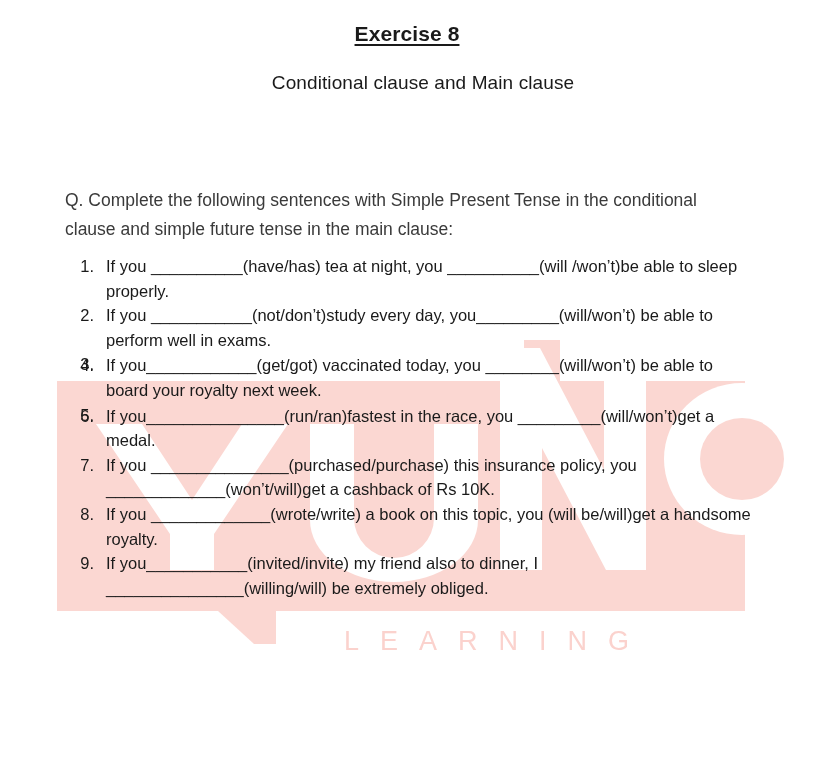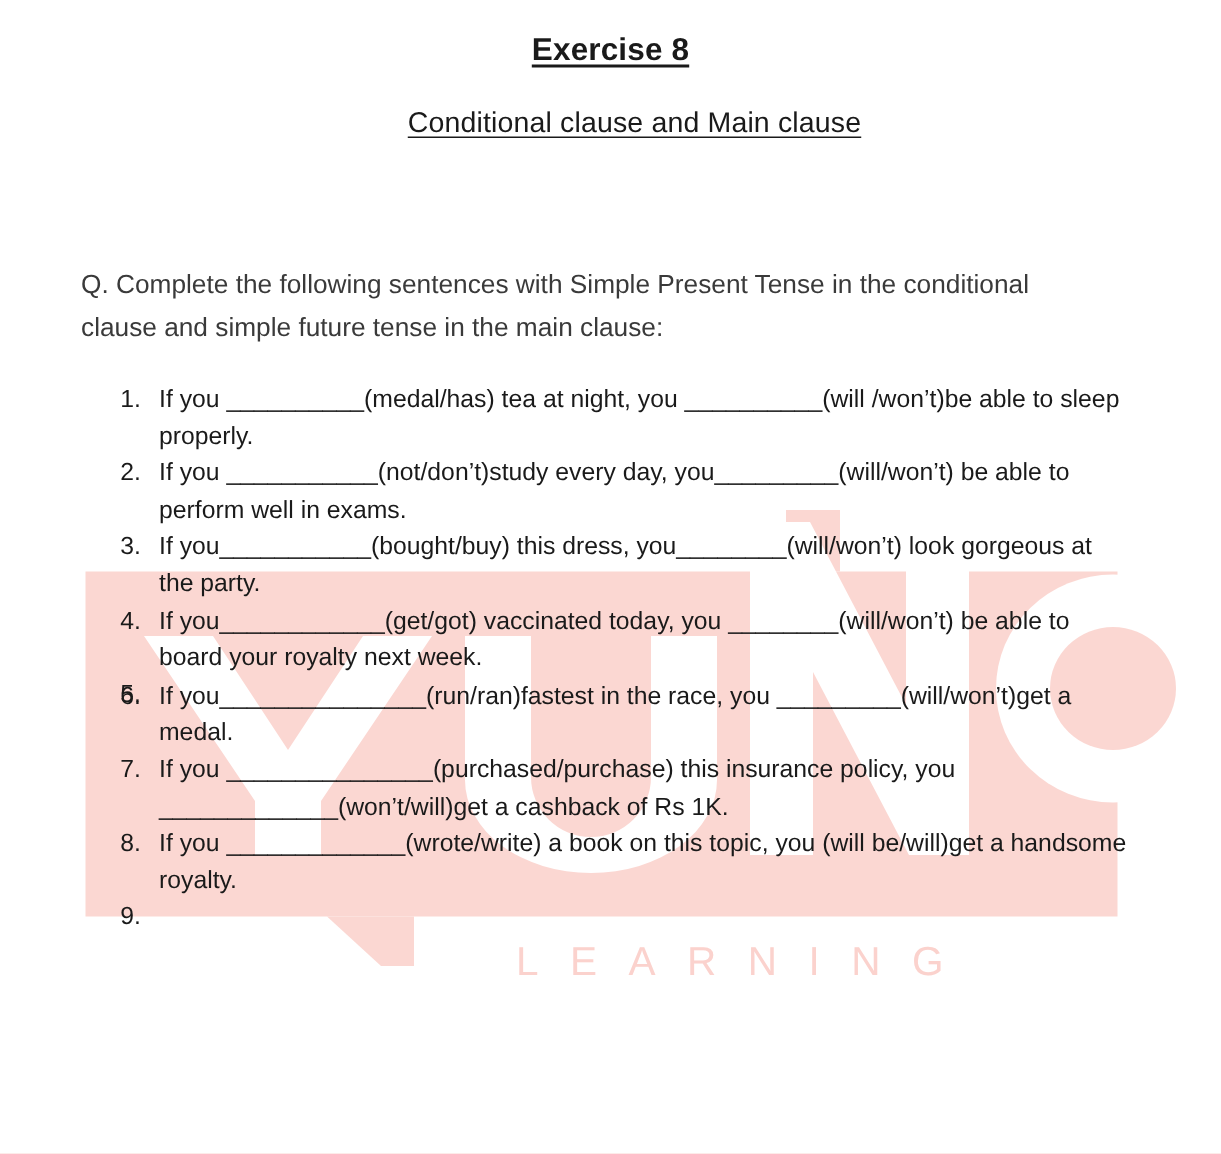--- a/index.html
+++ b/index.html
@@ -53,27 +53,26 @@
 
   .title-sub {
     text-align: center;
     font-size: 19px;
     font-weight: normal;
     margin: 0;
     padding-top: 26px;
     letter-spacing: 0.1px;
   }
   .title-sub span {
-    text-decoration: underline;
     text-underline-offset: 3px;
     margin-left: 32px;
   }
 
   .prompt {
-    margin: 0;
+    margin: 11px;
     padding: 0;
     position: absolute;
     left: 54px;
     top: 175px;
     width: 660px;
     font-size: 17.5px;
     line-height: 29px;
     color: #3a3a3a;
   }
 
@@ -162,47 +161,47 @@
 
   <h2 class="title-sub">
     <span>Conditional clause and Main clause</span>
   </h2>
 
   <p class="prompt">Q. Complete the following sentences with Simple Present Tense in the conditional clause and simple future tense in the main clause:</p>
 
   <ol class="qlist">
     <li>
       <span class="num">1.</span>
-      <span class="txt">If you __________(medal/has) tea at night, you __________(will /won’t)be able to sleep properly.</span>
+      <span class="txt">If you __________(have/has) tea at night, you __________(will /won’t)be able to sleep properly.</span>
     </li>
     <li>
       <span class="num">2.</span>
       <span class="txt">If you ___________(not/don’t)study every day, you_________(will/won’t) be able to perform well in exams.</span>
     </li>
     <li>
       <span class="num">3.</span>
-      <span class="txt">If you___________(bought/buy) this dress, you________(will/won’t) look gorgeous at the party.</span>
     </li>
     <li>
       <span class="num">4.</span>
       <span class="txt">If you____________(get/got) vaccinated today, you ________(will/won’t) be able to board your royalty next week.</span>
     </li>
     <li>
       <span class="num">5.</span>
     </li>
     <li>
       <span class="num">6.</span>
       <span class="txt">If you_______________(run/ran)fastest in the race, you _________(will/won’t)get a medal.</span>
     </li>
     <li>
       <span class="num">7.</span>
-      <span class="txt">If you _______________(purchased/purchase) this insurance policy, you _____________(won’t/will)get a cashback of Rs 1K.</span>
+      <span class="txt">If you _______________(purchased/purchase) this insurance policy, you _____________(won’t/will)get a cashback of Rs 10K.</span>
     </li>
     <li>
       <span class="num">8.</span>
       <span class="txt">If you _____________(wrote/write) a book on this topic, you (will be/will)get a handsome royalty.</span>
     </li>
     <li>
       <span class="num">9.</span>
+      <span class="txt">If you___________(invited/invite) my friend also to dinner, I _______________(willing/will) be extremely obliged.</span>
     </li>
   </ol>
 
 </div>
 
 </body></html>

